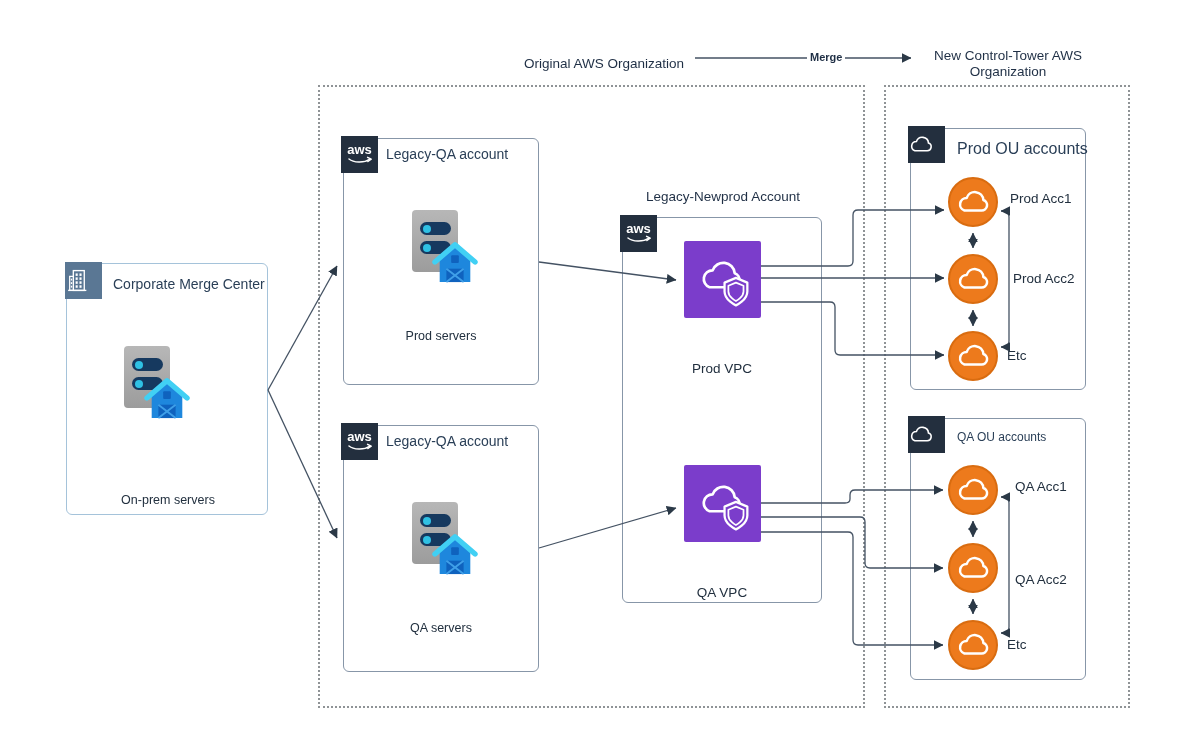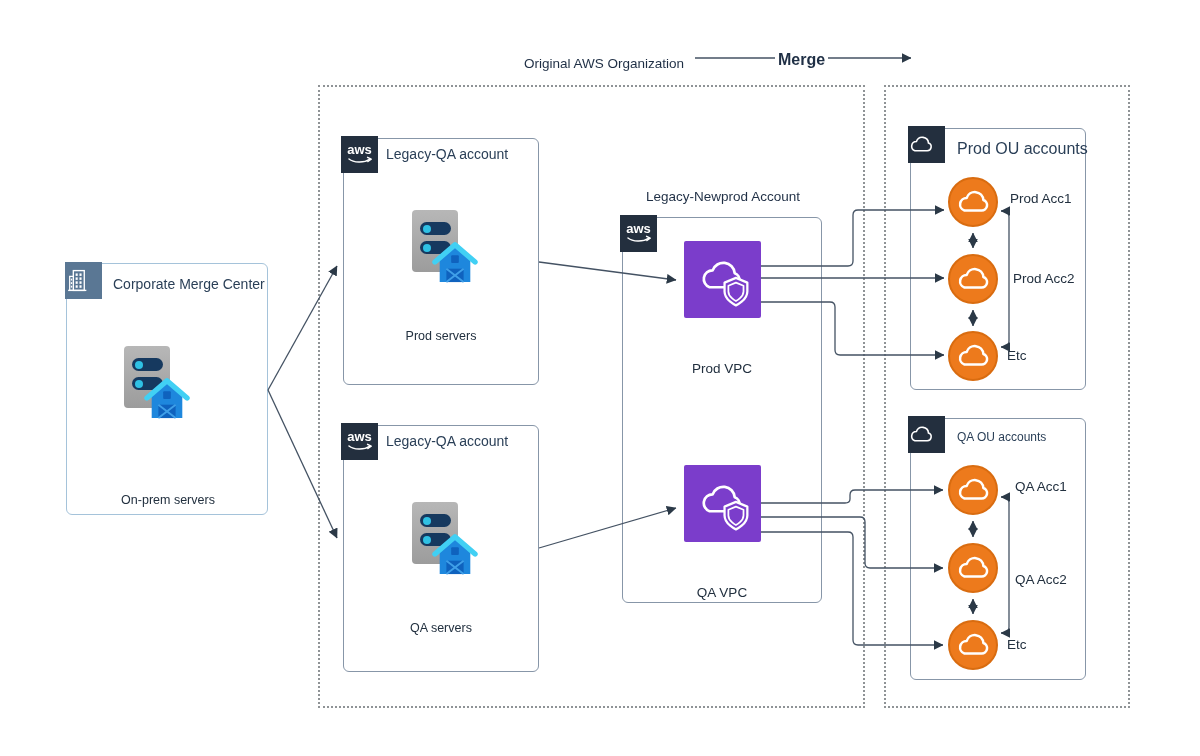--- a/index.html
+++ b/index.html
@@ -57,35 +57,39 @@
     background:#16395f; border-radius:7px;
   }
   .srv-dot {
     position:absolute; left:3px; top:2.5px; width:8px; height:8px;
     border-radius:50%; background:#2fc1e4;
   }
   .barn { position:absolute; left:28px; top:30px; z-index:4; }
   svg { display:block; }
   #wires { position:absolute; left:0; top:0; z-index:5; pointer-events:none; }
   .merge-label {
-    position:absolute; z-index:6; font-size:16px; font-weight:bold; color:#1f2f45;
-    background:#ffffff; padding:0 3px; white-space:nowrap;
+    position:absolute; z-index:6; font-size:11px; font-weight:bold; color:#1f2f45;
+    background:#ffffff; padding:0 3px; white-space:nowrap;margin-left:32px;
   }
   .two-line { line-height:16px; }
 </style>
 </head>
 <body>
 
 <div id="page">
 
   <div class="org-dotted" style="left:318px; top:85px; width:547px; height:623px;"></div>
   <div class="org-dotted" style="left:884px; top:85px; width:246px; height:623px;"></div>
 
   <div class="section-title" style="left:504px; top:56px; width:200px;">Original AWS Organization</div>
   <div class="merge-label" style="left:775px; top:51px;">Merge</div>
+  <div class="section-title two-line" style="left:908px; top:48px; width:200px;">
+    <div>New Control-Tower AWS</div>
+    <div>Organization</div>
+  </div>
 
   <div class="white-box cdc-box" style="left:66px; top:263px; width:202px; height:252px;"></div>
   <div class="corner-icon slate" style="left:65px; top:262px;">
     <svg width="25" height="25" viewBox="0 0 24 24">
       <rect x="8" y="2.5" width="10.5" height="19" fill="none" stroke="#fff" stroke-width="1.3"></rect>
       <path d="M8,8 H4.5 V21.5 H8" fill="none" stroke="#fff" stroke-width="1.2"></path>
       <path d="M3,21.5 H20.5" stroke="#fff" stroke-width="1.3"></path>
       <g fill="#fff">
         <rect x="10.2" y="5.2" width="2" height="2.4"></rect>
           <rect x="13.9" y="5.2" width="2" height="2.4"></rect>

